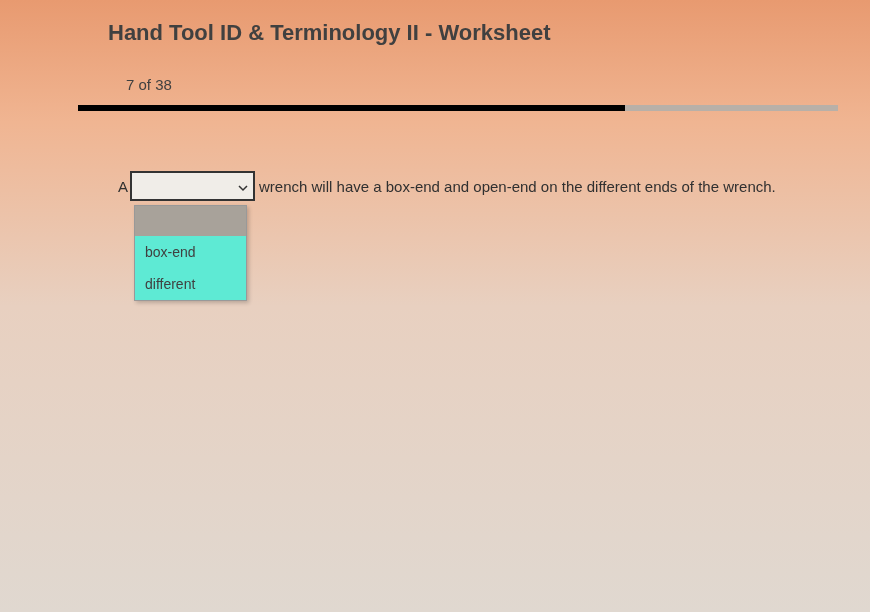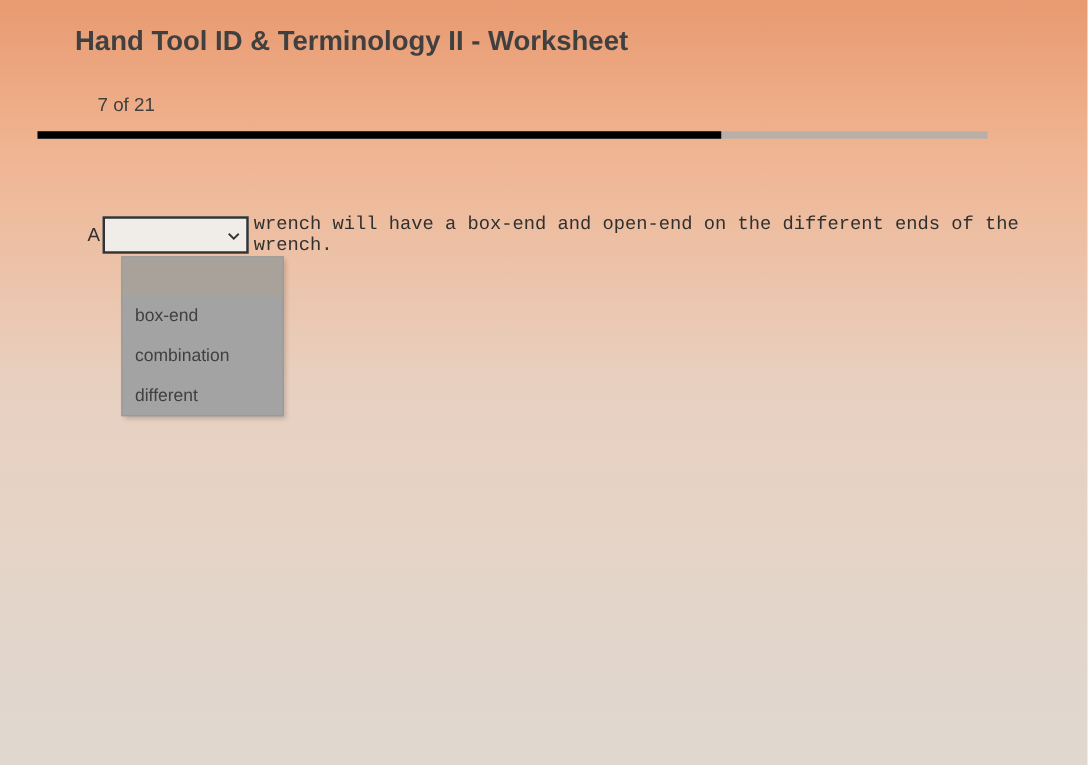--- a/index.html
+++ b/index.html
@@ -10,20 +10,21 @@
     body {
       font-family: Arial, sans-serif;
       width: 870px;
       height: 612px;
       background: linear-gradient(180deg, #e89a70 0%, #f0b592 20%, #e8d0c0 50%, #e0d8d0 100%);
       overflow: hidden;
       position: relative;
     }
     .container {
       padding: 20px 30px 20px 60px;
+      margin-left: 48px;
     }
     .title {
       font-size: 22px;
       font-weight: bold;
       color: #404040;
       margin-bottom: 30px;
     }
     .progress-label {
       font-size: 15px;
       color: #404040;
@@ -70,28 +71,27 @@
       padding-right: 4px;
       cursor: pointer;
     }
     .chevron {
       width: 12px;
       height: 12px;
     }
     .question-text {
       margin-left: 4px;
       font-size: 15px;
-      font-family: Liberation Mono, monospace;
     }
     .dropdown {
       position: absolute;
       top: 34px;
-      left: 27px;
-      width: 130px;
-      background: #a3a3a3;
+      left: 16px;
+      width: 113px;
+      background: #5eead4;
       border: 1px solid #999;
       box-shadow: 2px 2px 4px rgba(0,0,0,0.2);
     }
     .dropdown-option {
       padding: 8px 10px;
       font-size: 14px;
       color: #404040;
       cursor: pointer;
     }
     .dropdown-option.blank {
@@ -99,21 +99,21 @@
       height: 30px;
       padding: 0;
     }
   </style>
 </head>
 <body>
 
 <div class="container">
   <div class="title">Hand Tool ID &amp; Terminology II - Worksheet</div>
 
-  <div class="progress-label">7 of 21</div>
+  <div class="progress-label">7 of 38</div>
 
   <div class="progress-bar">
     <div class="progress-fill"></div>
   </div>
 
   <div class="question-area">
     <div class="question-line">
       <span class="prefix-a">A</span>
       <div class="select-box">
         <span class="chevron">
@@ -121,17 +121,16 @@
             <path d="M2 4 L6 8 L10 4" stroke="#333" stroke-width="1.5" fill="none"></path>
           </svg>
         </span>
       </div>
       <span class="question-text">wrench will have a box-end and open-end on the different ends of the wrench.</span>
     </div>
 
     <div class="dropdown">
       <div class="dropdown-option blank"></div>
       <div class="dropdown-option">box-end</div>
-      <div class="dropdown-option">combination</div>
       <div class="dropdown-option">different</div>
     </div>
   </div>
 </div>
 
 </body></html>

